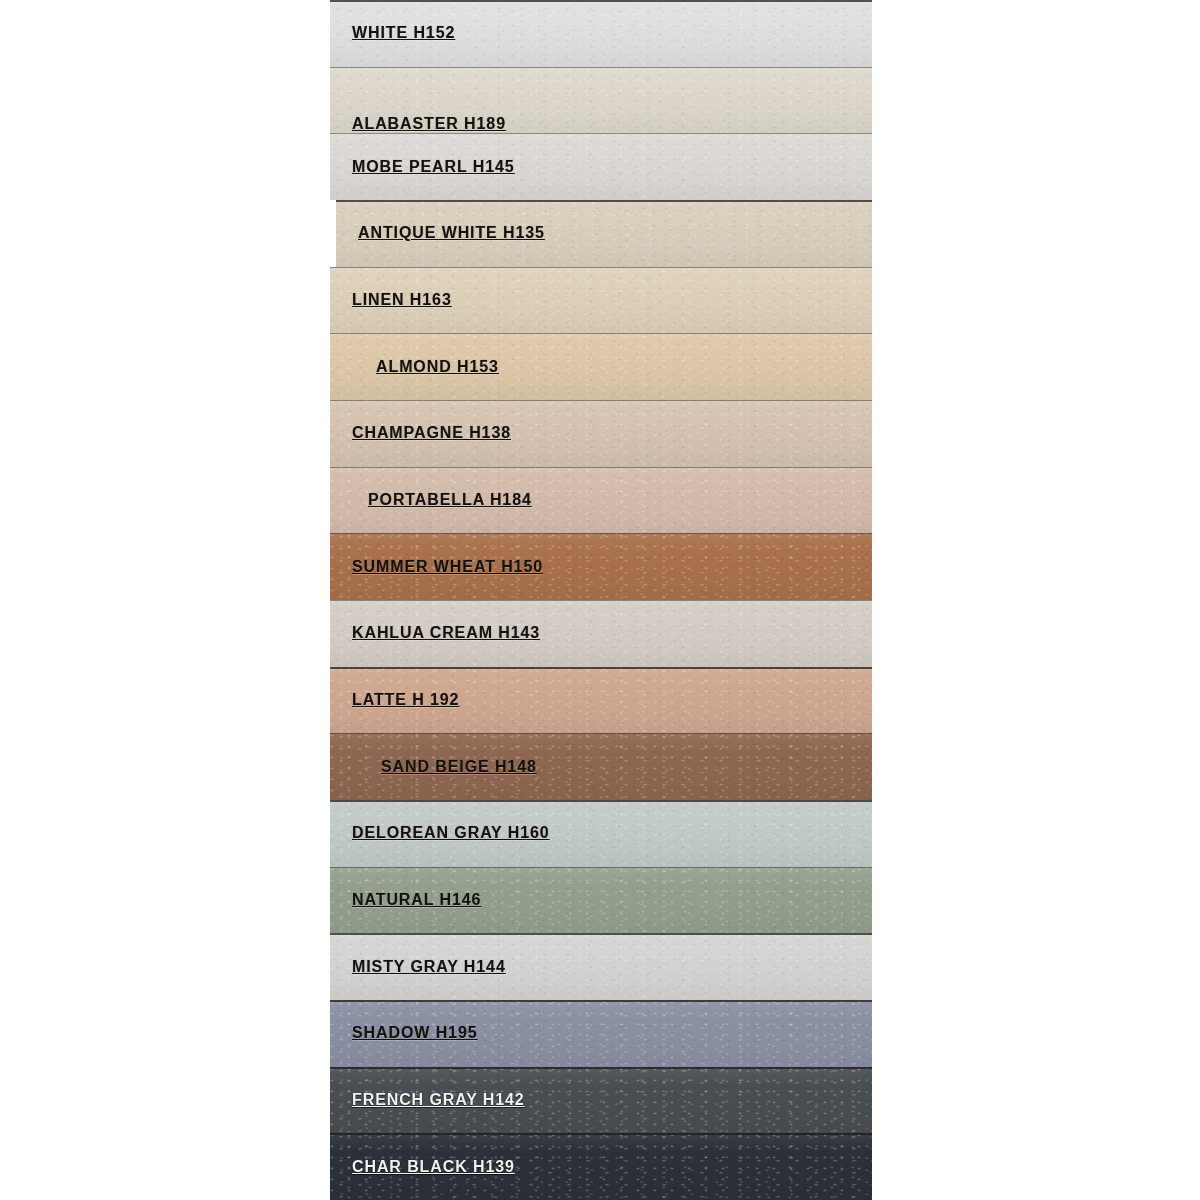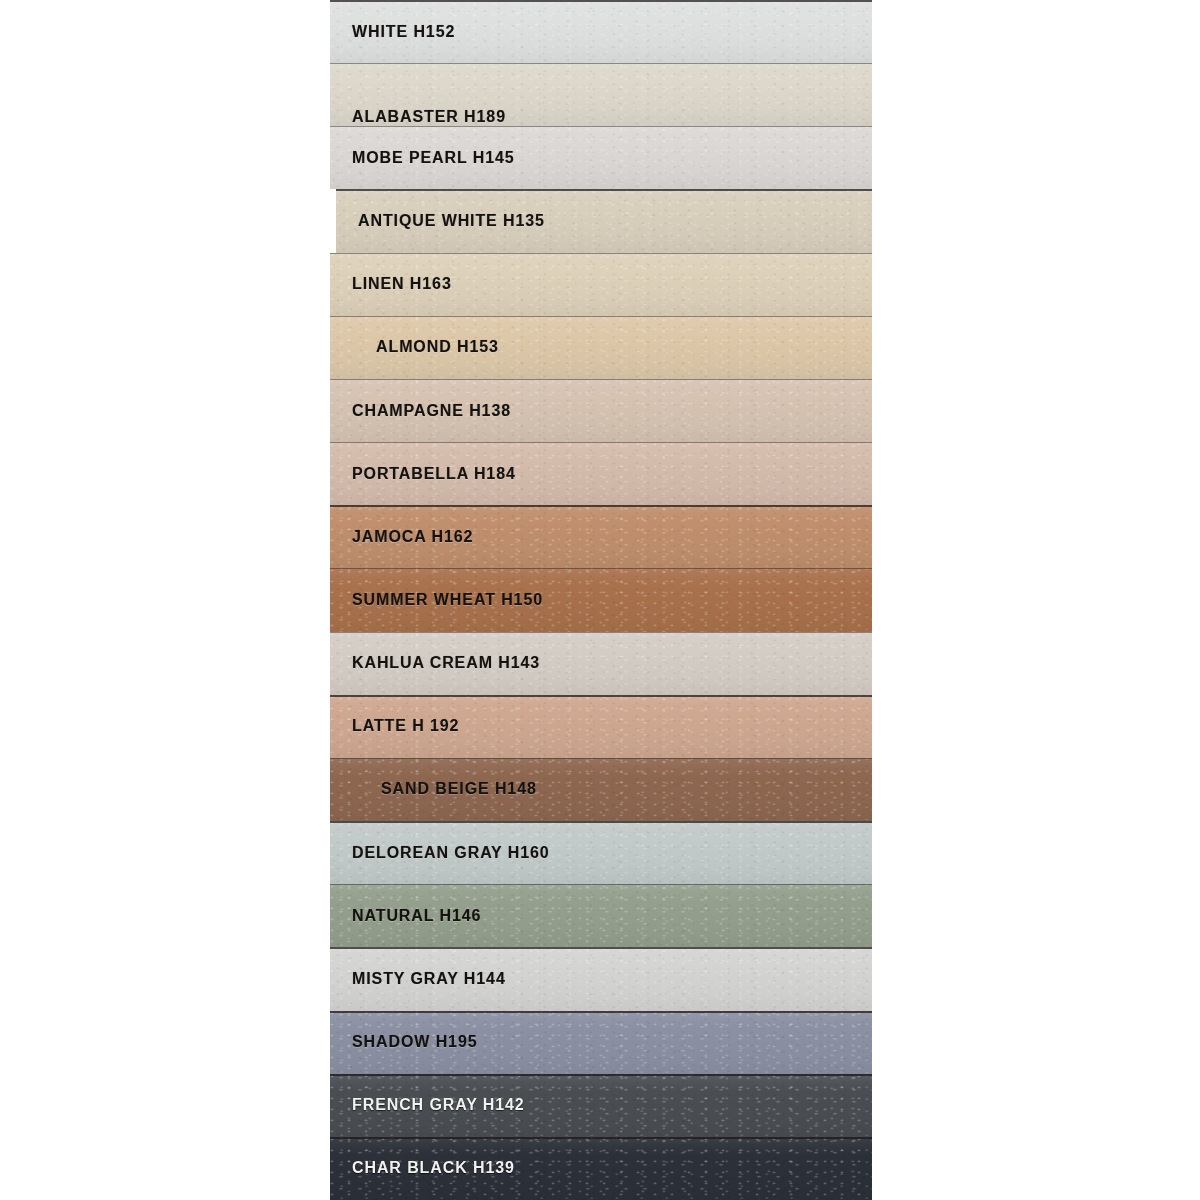--- a/index.html
+++ b/index.html
@@ -98,20 +98,21 @@
     margin-left: 22px;
     font-family: "Liberation Sans", sans-serif;
     font-size: 16px;
     font-weight: bold;
     letter-spacing: 0.9px;
     color: #14110f;
     white-space: nowrap;
     text-shadow:
       0 1px 0 rgba(255,255,255,0.25),
       0 0 1px rgba(0,0,0,0.35);
+    text-decoration: underline;
   }
 
   .swatch-row.light-text .swatch-label {
     color: #f2f2f0;
     text-shadow:
       0 1px 1px rgba(0,0,0,0.6),
       0 0 1px rgba(0,0,0,0.5);
   }
 
   .left-margin, .right-margin {
@@ -154,28 +155,24 @@
         <span class="swatch-label">LINEN H163</span>
       </div>
       <div class="swatch-row" style="background: rgb(221, 200, 169); padding-left: 24px;">
         <div class="row-divider"></div>
         <span class="swatch-label">ALMOND H153</span>
       </div>
       <div class="swatch-row" style="background: rgb(214, 195, 178);">
         <div class="row-divider"></div>
         <span class="swatch-label">CHAMPAGNE H138</span>
       </div>
-      <div class="swatch-row" style="background: rgb(212, 188, 172);">
+      <div class="swatch-row" style="background: rgb(212, 188, 172); padding-left: 16px;">
         <div class="row-divider"></div>
         <span class="swatch-label">PORTABELLA H184</span>
       </div>
-      <div class="swatch-row strong-divider" style="background: rgb(192, 143, 109);">
-        <div class="row-divider"></div>
-        <span class="swatch-label">JAMOCA H162</span>
-      </div>
       <div class="swatch-row" style="background: rgb(169, 113, 76);">
         <div class="row-divider"></div>
         <span class="swatch-label">SUMMER WHEAT H150</span>
       </div>
       <div class="swatch-row" style="background: rgb(212, 205, 197);">
         <div class="row-divider"></div>
         <span class="swatch-label">KAHLUA CREAM H143</span>
       </div>
       <div class="swatch-row strong-divider" style="background: rgb(207, 168, 145);">
         <div class="row-divider"></div>

